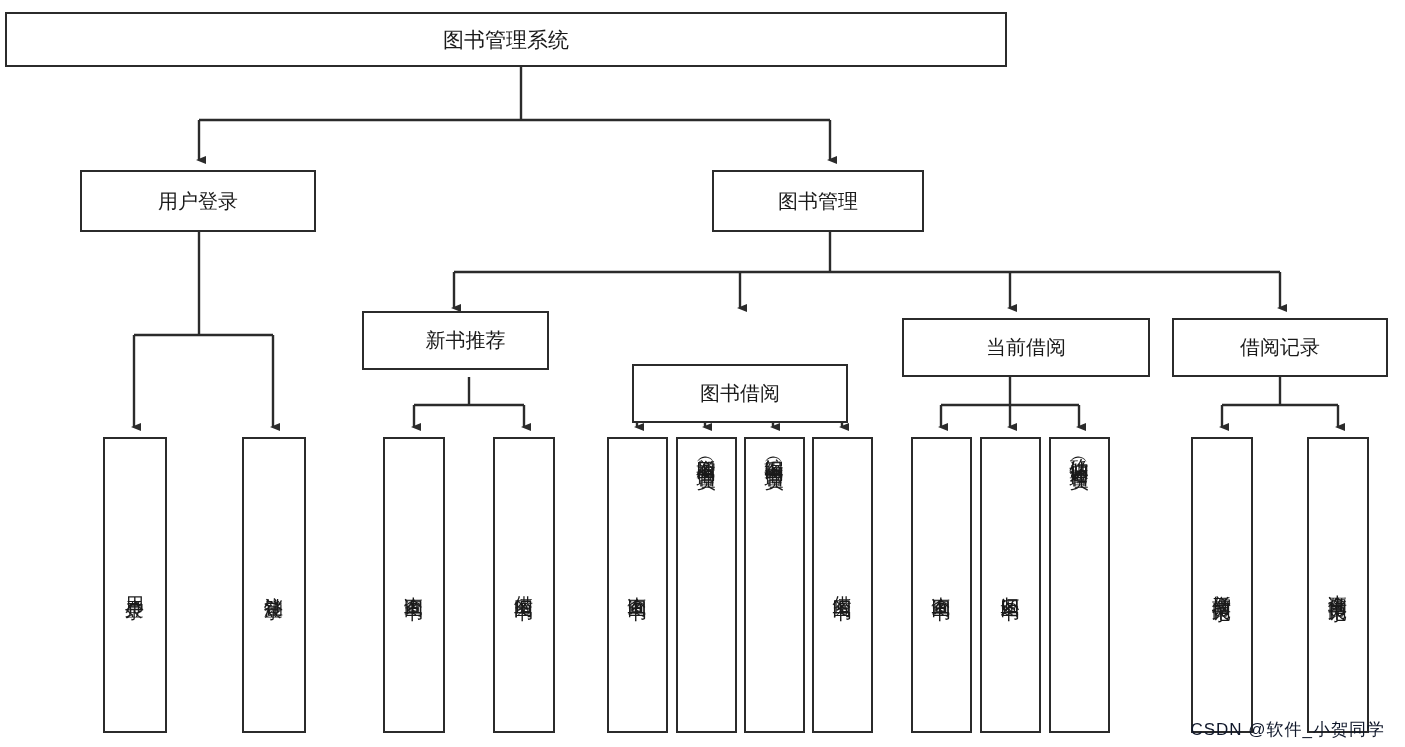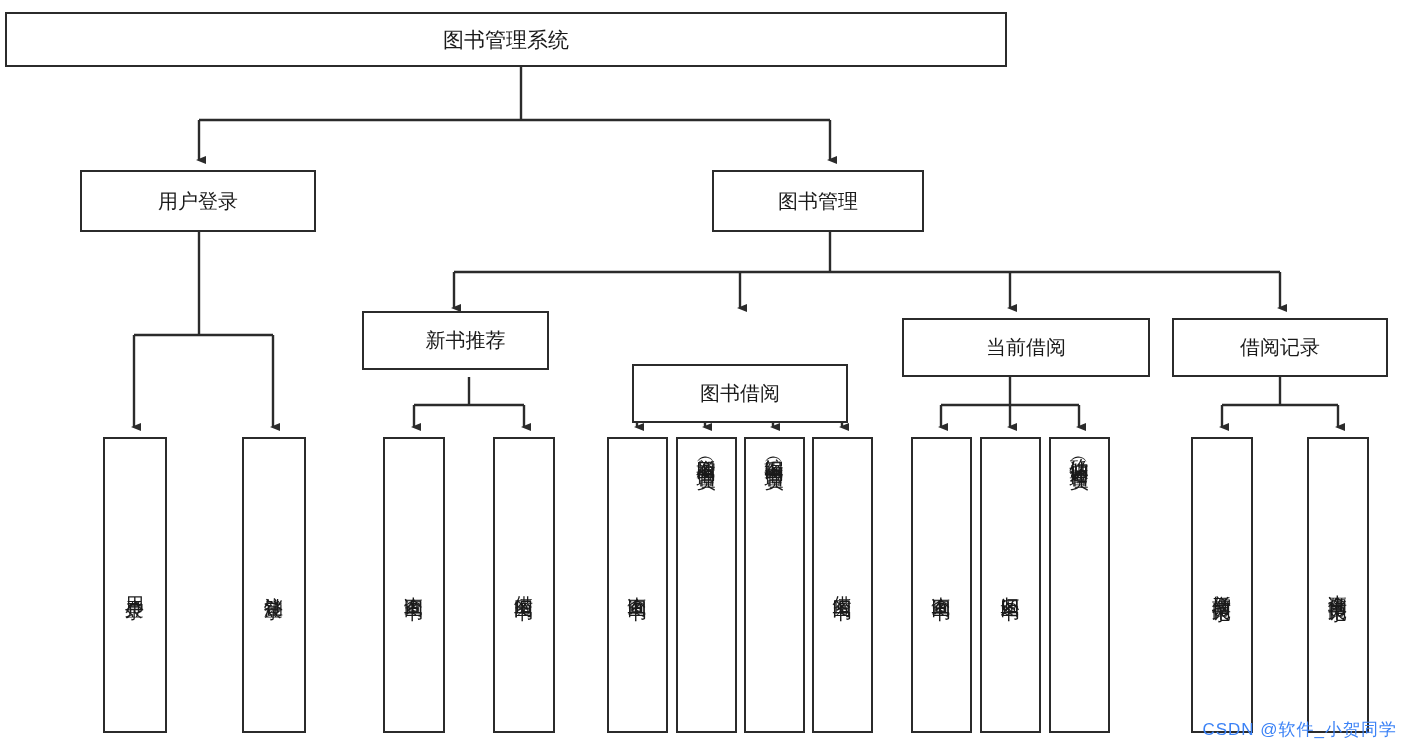--- a/index.html
+++ b/index.html
@@ -33,24 +33,24 @@
     letter-spacing:2px;
     line-height:1;
     white-space:nowrap;
     display:block;
   }
   .leaf.center-v{align-items:center;padding-top:0;}
   .htext{white-space:nowrap;}
 
   .watermark{
     position:absolute;
-    right:8px;
+    right:20px;
     bottom:6px;
     font-size:17px;
-    color:#3b82f6;
+    color:#0f172a;
     letter-spacing:1px;
     white-space:nowrap;
     pointer-events:none;
   }
 </style>
 </head>
 <body>
 
 <div id="canvas">
 

